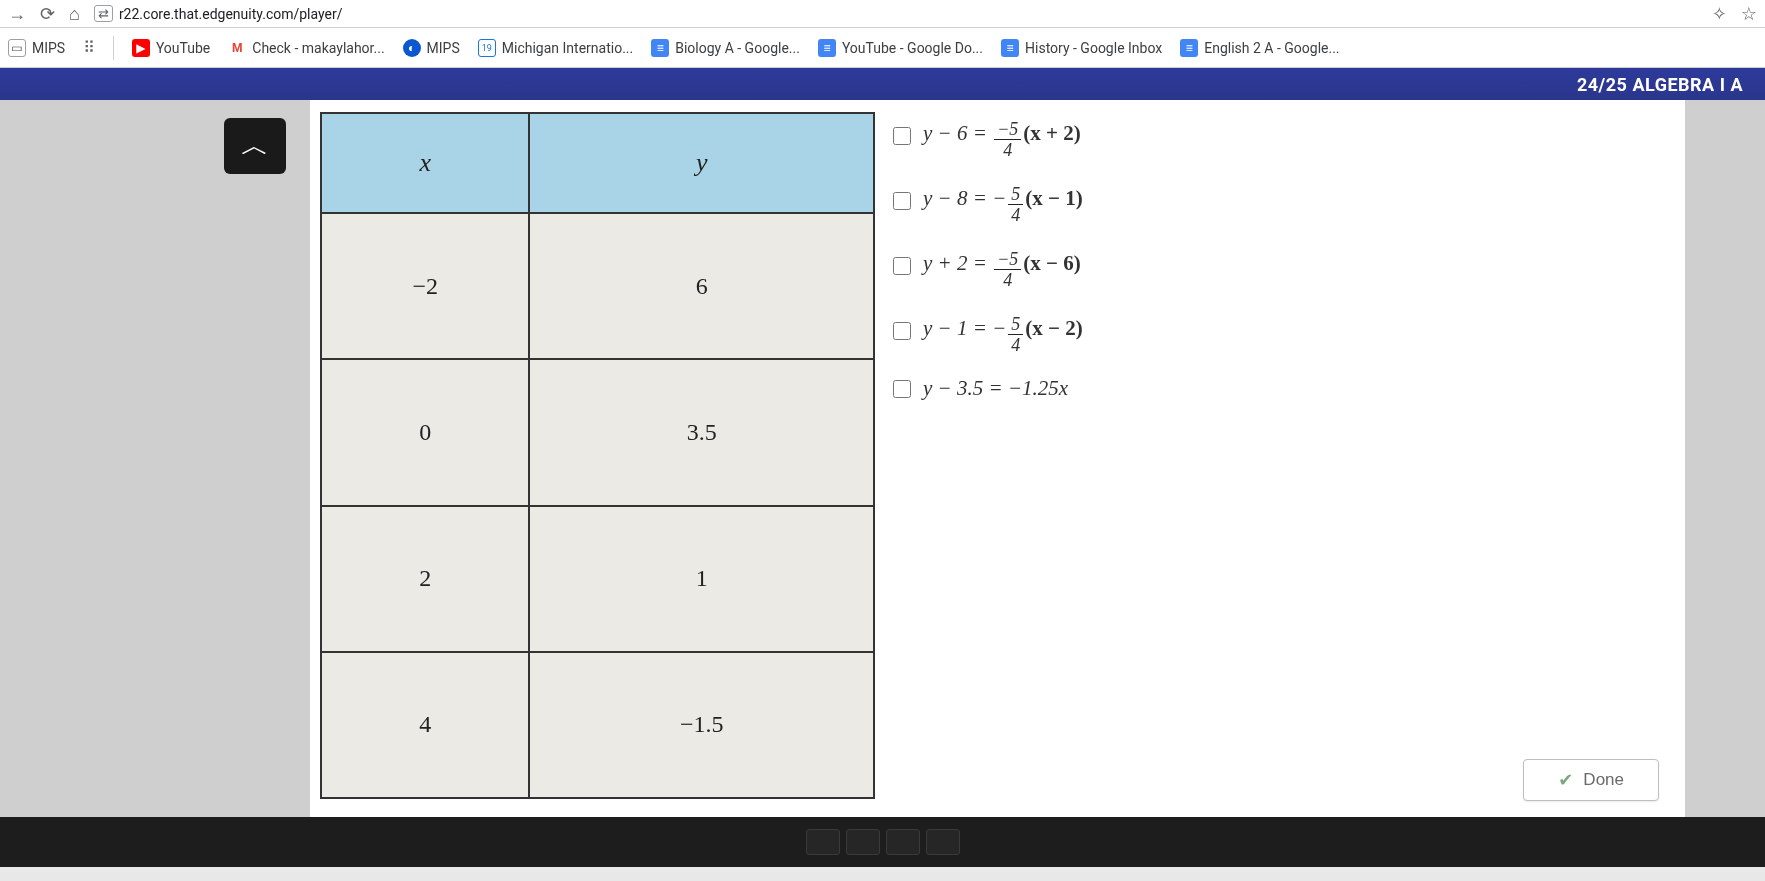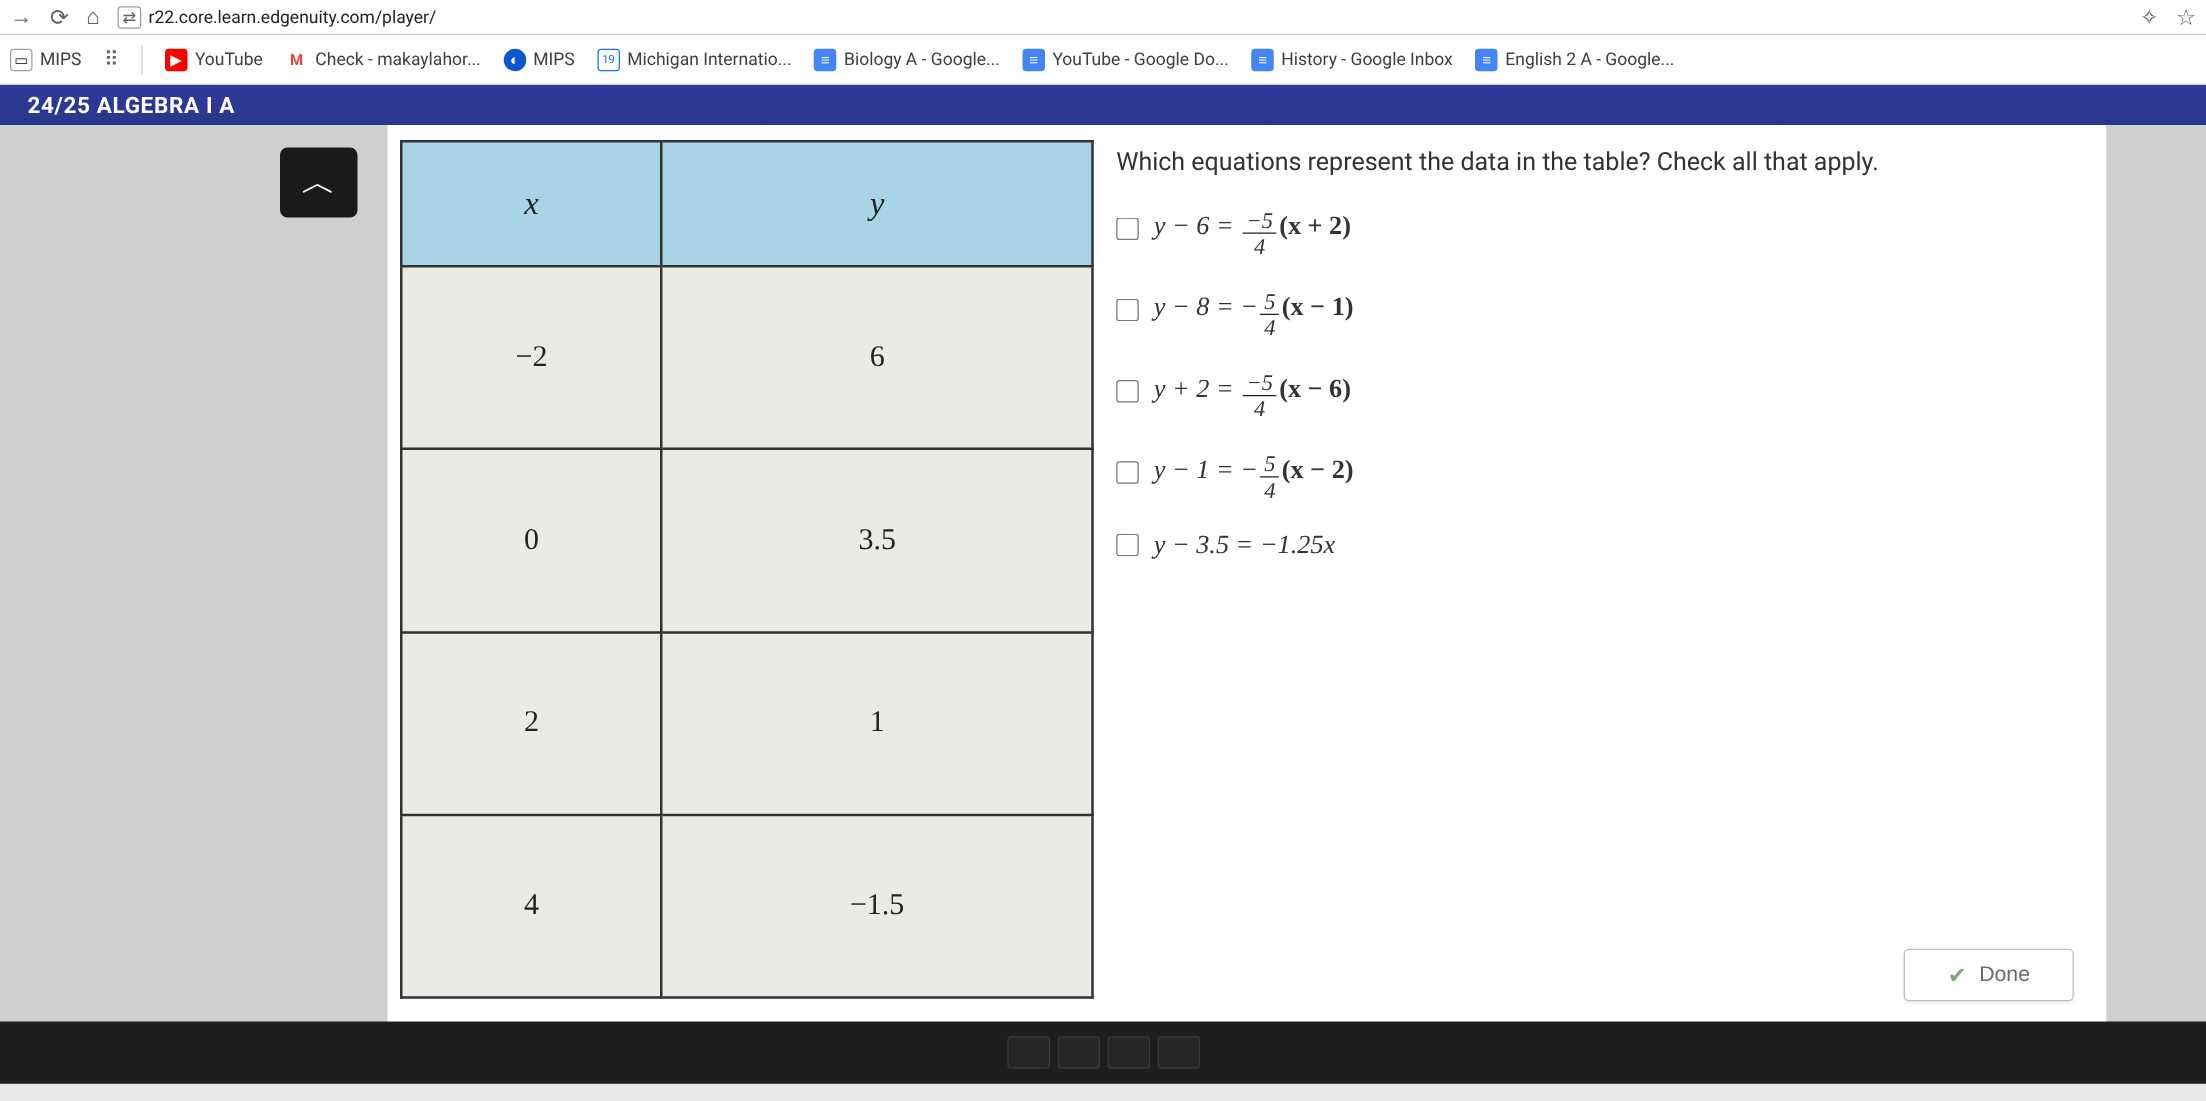--- a/index.html
+++ b/index.html
@@ -66,20 +66,21 @@
     height: 30px;
     background: #2b3990;
     background: linear-gradient(#2d3a9a,#2a368c);
     color:#fff;
     display:flex;
     align-items:center;
     padding:16px 22px;
     font-weight:700;
     letter-spacing:.5px;
     font-size:18px;
+    justify-content:flex-end;
   }
 
   
   .stage {
     background:#cfcfcf;
     height: calc(100% - 28px - 40px - 46px - 50px);
     padding: 0 0 0 0;
     position:relative;
   }
   .left-gutter {
@@ -221,21 +222,21 @@
 <body>
 
 <div class="browser-toolbar">
   <div class="nav-icons">
     <span>→</span>
     <span>⟳</span>
     <span>⌂</span>
   </div>
   <div class="url-bar">
     <span style="font-size:13px;border:1px solid #9aa0a6;border-radius:3px;padding:0 3px;">⇄</span>
-    <span class="url-domain">r22.core.learn.edgenuity.com/player/</span>
+    <span class="url-domain">r22.core.that.edgenuity.com/player/</span>
   </div>
   <div class="spacer"></div>
   <span style="font-size:18px;">✧</span>
   <span style="font-size:18px;">☆</span>
 </div>
 
 <div class="bookmarks-bar">
   <div class="bookmark-item">
     <span class="bm-icon" style="border:1px solid #9aa0a6;background:#fff;">▭</span>
     <span>MIPS</span>
@@ -318,21 +319,20 @@
           <td>1</td>
         </tr>
         <tr>
           <td>4</td>
           <td>−1.5</td>
         </tr>
       </tbody>
     </table>
 
     <div class="question">
-      <p class="prompt">Which equations represent the data in the table? Check all that apply.</p>
       <ul class="choice-list">
 
         <li class="choice-item">
           <input type="checkbox" style="">
           <span class="eq">
             <span>y − 6 = </span><span class="frac">
                 <span class="num">−5</span>
                 <span class="den">4</span>
               </span><span class="n">(x + 2)</span>
           </span>

